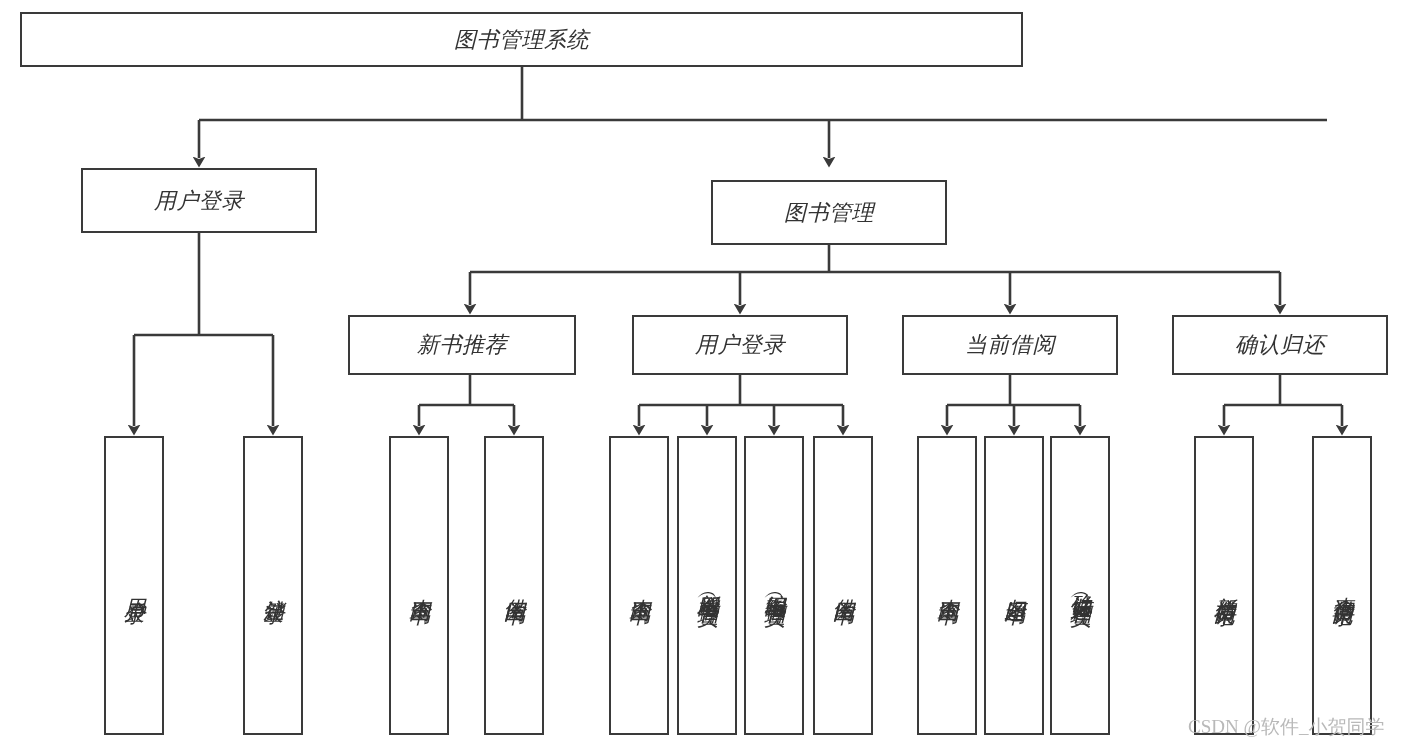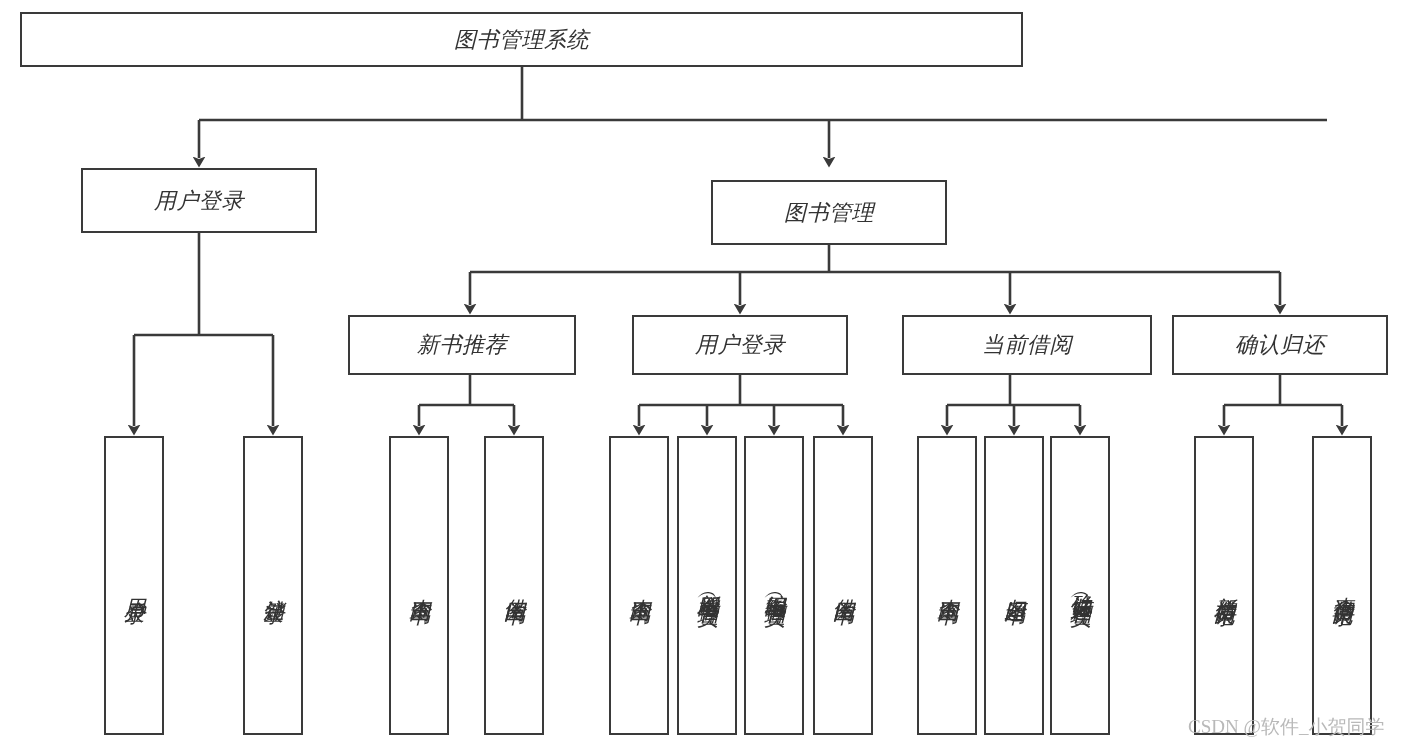--- a/index.html
+++ b/index.html
@@ -132,21 +132,21 @@
   <div class="node horizontal" style="left:711px; top:168px; width:236px; height:65px;margin-top:12px;">
     <span class="node-label">图书管理</span>
   </div>
 
   <div class="node horizontal" style="left:348px; top:315px; width:228px; height:60px;">
     <span class="node-label">新书推荐</span>
   </div>
   <div class="node horizontal" style="left:632px; top:315px; width:216px; height:60px;">
     <span class="node-label">用户登录</span>
   </div>
-  <div class="node horizontal" style="left:902px; top:315px; width:250px; height:60px;">
+  <div class="node horizontal" style="left:902px; top:315px; width:216px; height:60px;">
     <span class="node-label">当前借阅</span>
   </div>
   <div class="node horizontal" style="left:1172px; top:315px; width:216px; height:60px;">
     <span class="node-label">确认归还</span>
   </div>
 
   <div class="node vertical" style="left:104px; top:436px; width:60px; height:299px;">
     <span class="node-label">用户登录</span>
   </div>
   <div class="node vertical" style="left:243px; top:436px; width:60px; height:299px;">

